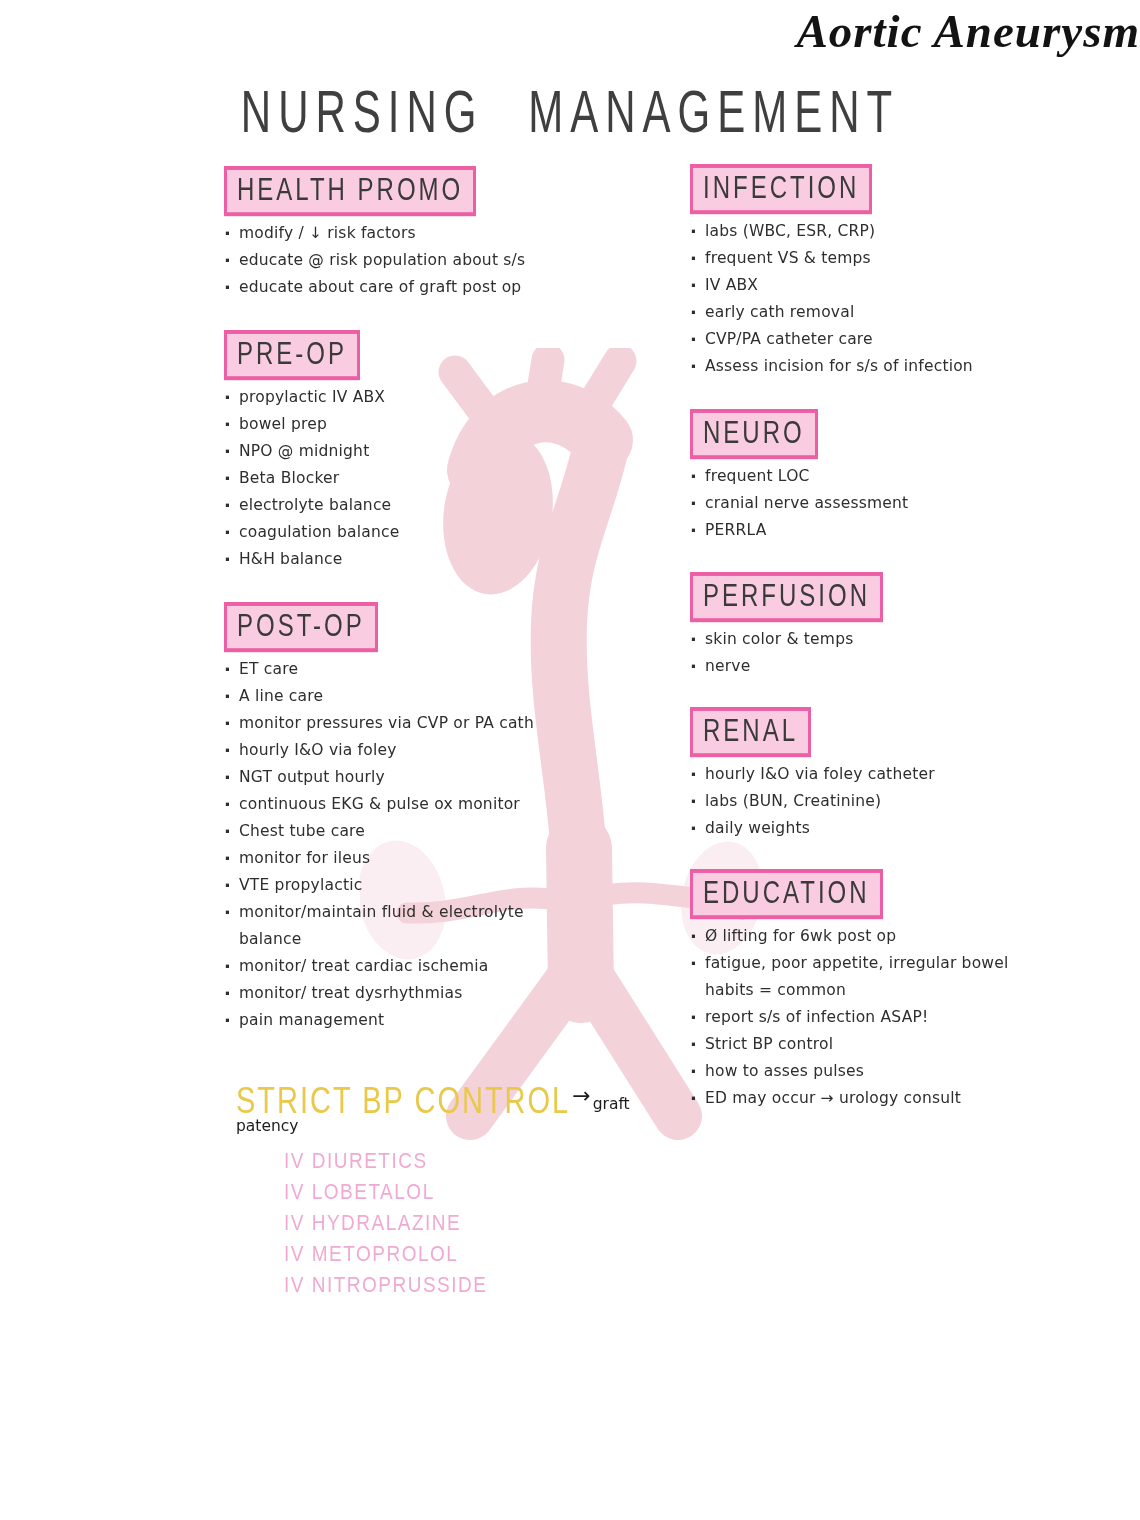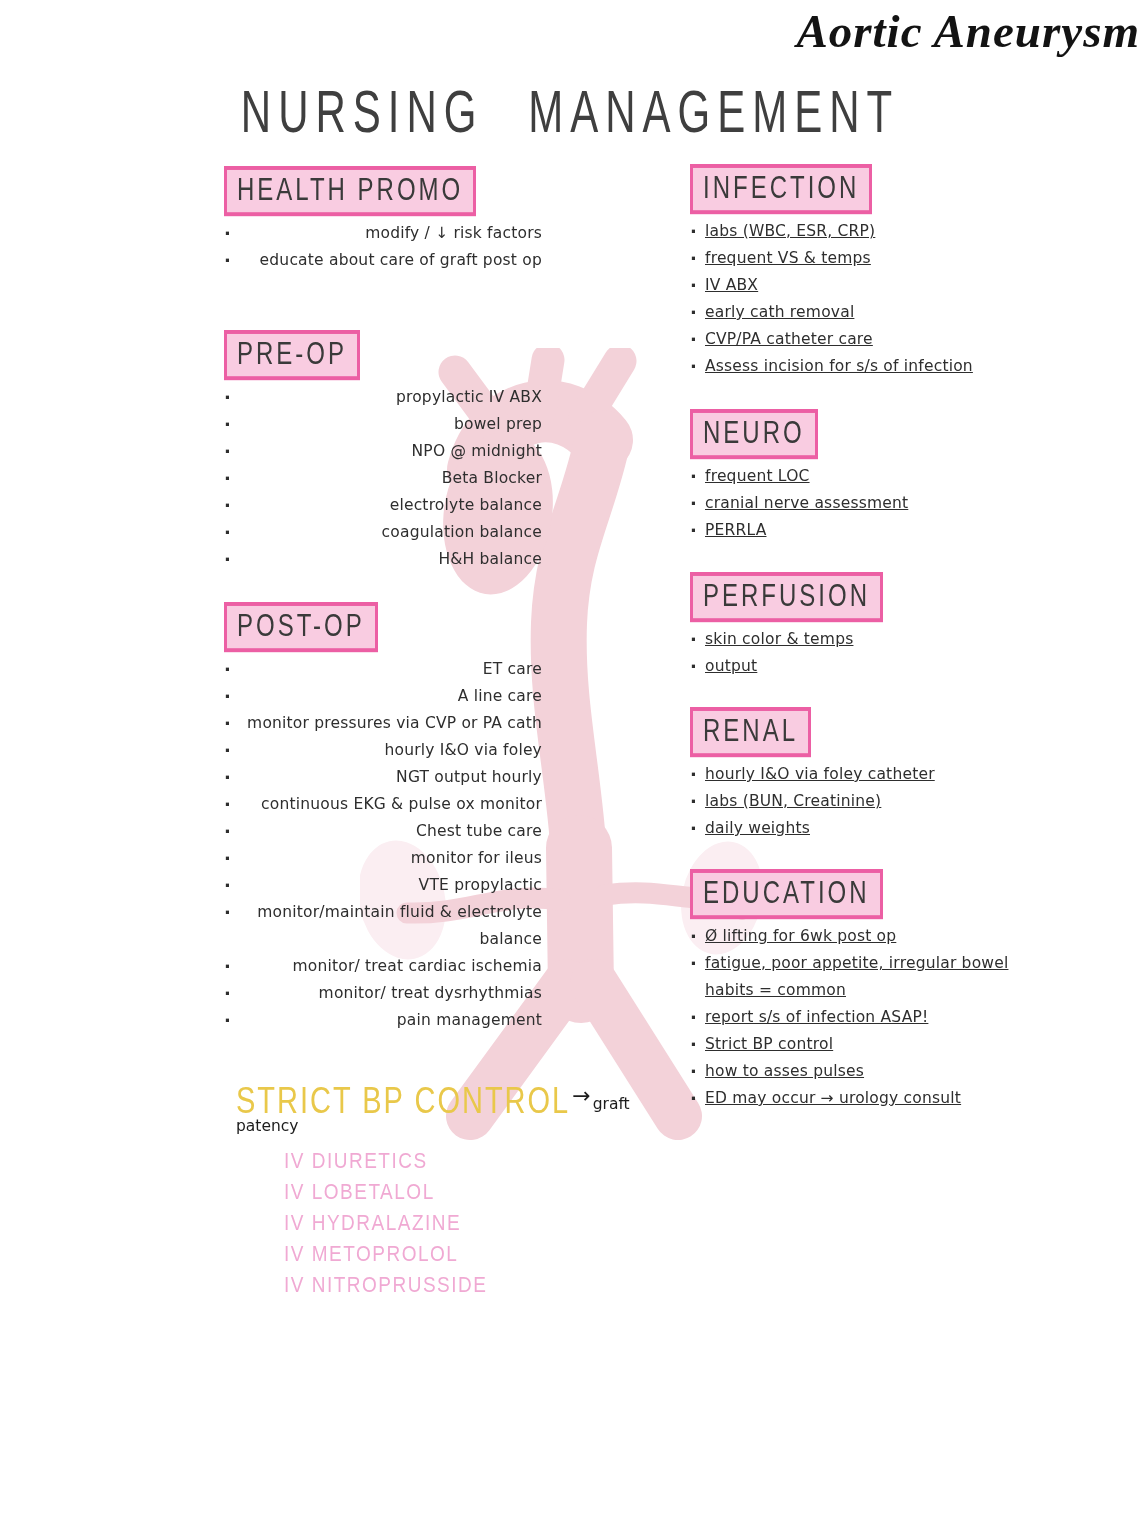--- a/index.html
+++ b/index.html
@@ -21,22 +21,22 @@
   
   .sec{position:absolute;width:460px;}
   .hdr-box{display:inline-block;background:#f9cce1;border:3px solid #ec5fa4;
            padding:1px 10px 3px 10px;color:#3a3a3a;font-size:24px;font-weight:500;
            letter-spacing:3px;transform:scaleY(1.32);transform-origin:top left;
            font-family:"Liberation Sans", sans-serif;white-space:nowrap;}
   ul.items{list-style:none;margin:16px 0 0 0;padding:0;font-size:15.5px;line-height:27px;
            letter-spacing:0.2px;}
   ul.items li{position:relative;padding-left:15px;}
   ul.items li::before{content:"\00B7";position:absolute;left:0;top:0;font-weight:bold;font-size:18px;}
-  .narrow ul.items{width:318px;text-align:right;}
-  .wide ul.items{width:330px;text-decoration:underline;}
+  .narrow ul.items{width:318px;}
+  .wide ul.items{width:330px;}
 
   
   .bp{position:absolute;left:224px;top:1079px;width:460px;margin-left:12px;}
   .bp-title{font-family:"Liberation Sans", sans-serif;font-size:29px;color:#e9c84a;
             letter-spacing:2px;transform:scaleY(1.3);transform-origin:top left;display:inline-block;
             font-weight:500;white-space:nowrap;}
   .bp-arrow{font-size:22px;color:#1c1c1c;position:relative;top:-2px;margin-left:2px;}
   .bp-note{font-size:15.5px;color:#1c1c1c;position:relative;top:4px;margin-left:2px;}
   ul.drugs{list-style:none;margin:14px 0 0 48px;padding:0;font-size:19px;line-height:27px;
            color:#f0a9d3;letter-spacing:1.5px;font-family:"Liberation Sans", sans-serif;
@@ -71,20 +71,21 @@
 
   <div class="title">Aortic Aneurysm</div>
   <div class="subtitle">NURSING MANAGEMENT</div>
 
   <section class="sec narrow" style="left:224px;top:166px">
     <div class="hdr-box">
       <span>HEALTH PROMO</span>
     </div>
     <ul class="items">
       <li>modify / ↓ risk factors</li>
+      <li>educate @ risk population about s/s</li>
       <li>educate about care of graft post op</li>
     </ul>
   </section>
 
   <section class="sec narrow" style="left:224px;top:330px">
     <div class="hdr-box">
       <span>PRE-OP</span>
     </div>
     <ul class="items">
       <li>propylactic IV ABX</li>
@@ -155,21 +156,21 @@
       <li>PERRLA</li>
     </ul>
   </section>
 
   <section class="sec wide" style="left:690px;top:572px">
     <div class="hdr-box">
       <span>PERFUSION</span>
     </div>
     <ul class="items">
       <li>skin color &amp; temps</li>
-      <li>output</li>
+      <li>nerve</li>
     </ul>
   </section>
 
   <section class="sec wide" style="left:690px;top:707px">
     <div class="hdr-box">
       <span>RENAL</span>
     </div>
     <ul class="items">
       <li>hourly I&amp;O via foley catheter</li>
       <li>labs (BUN, Creatinine)</li>

